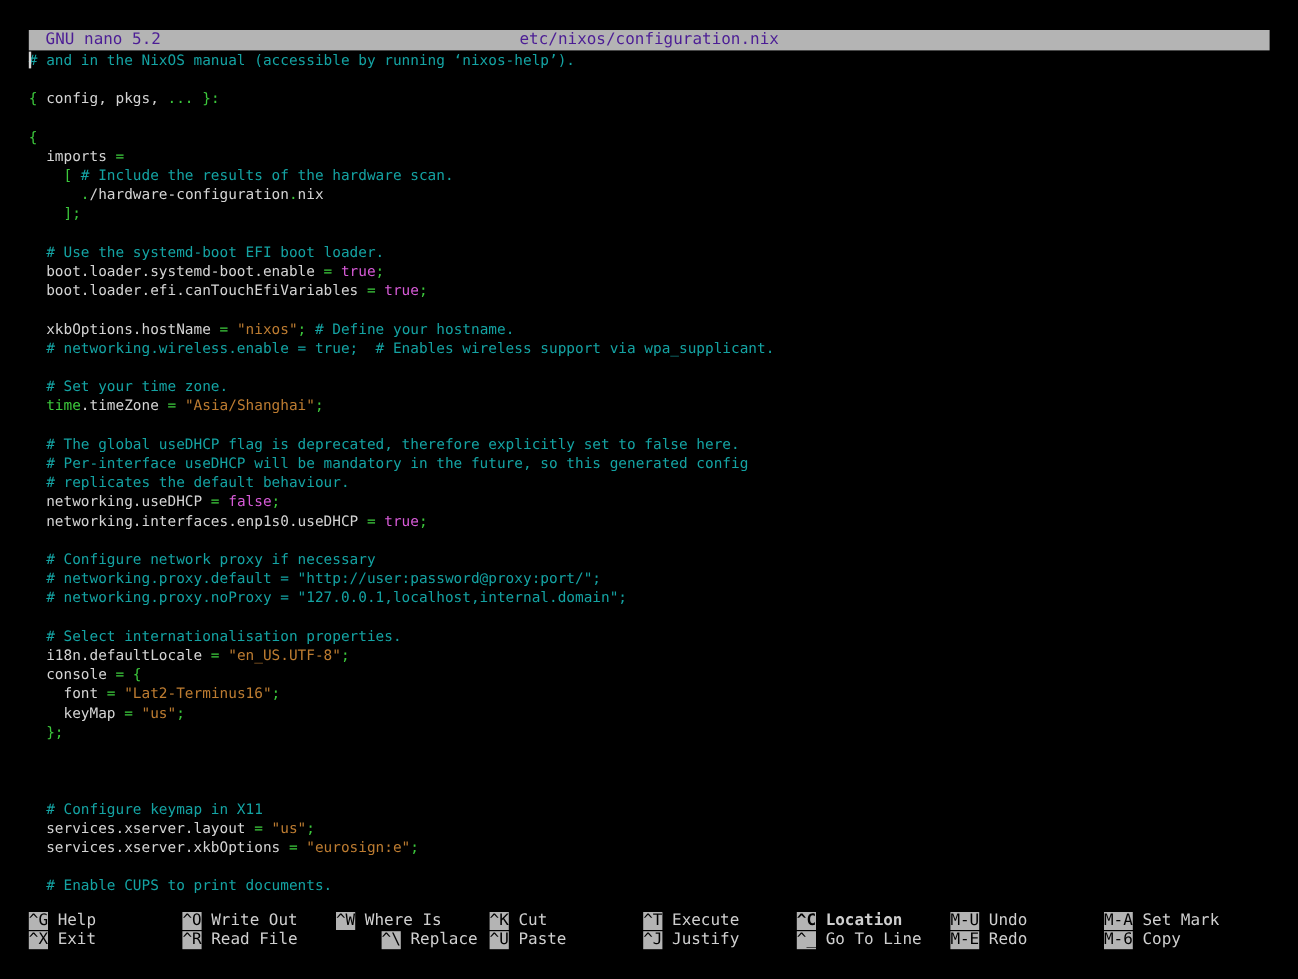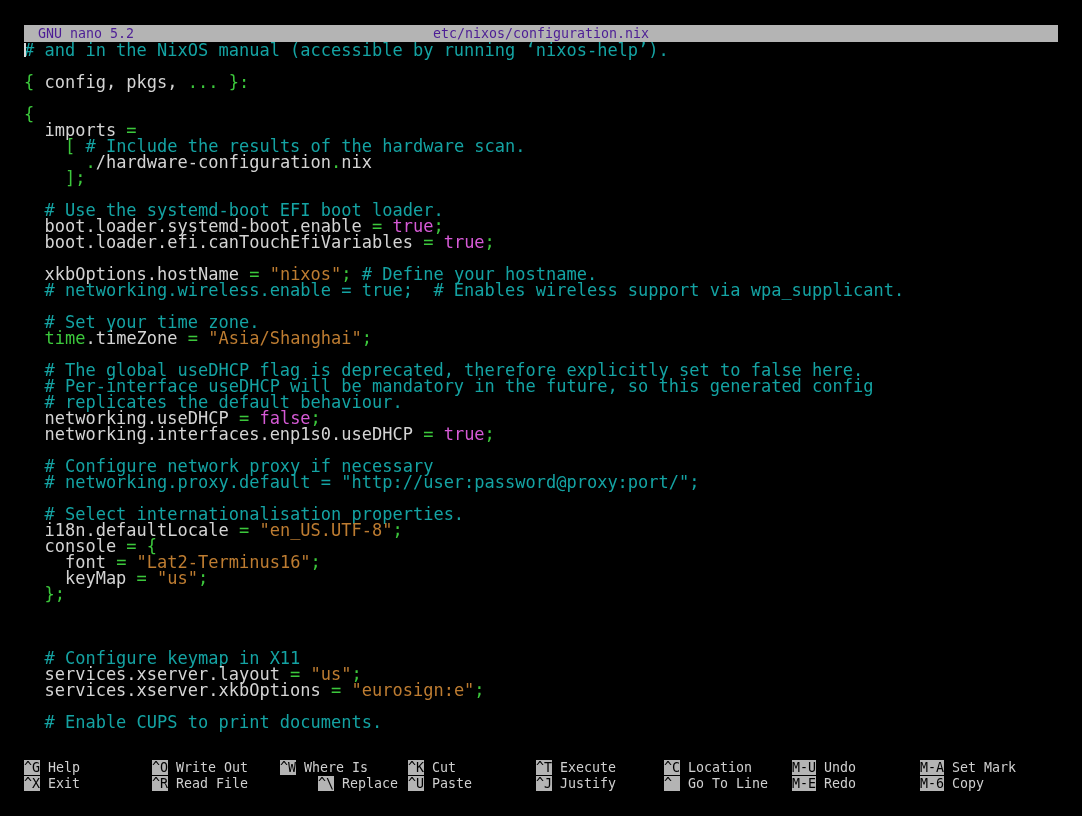--- a/index.html
+++ b/index.html
@@ -9,21 +9,21 @@
     font-family:"DejaVu Sans Mono","Liberation Mono",monospace;
   }
   .terminal{position:absolute;left:24px;top:25px;width:1034px;height:767px;}
   .titlebar{
     position:absolute;left:0;top:0;width:100%;height:17px;
     background:#b4b4b4;color:#4c1d95;font-size:13.3px;line-height:17px;white-space:pre;
   }
   .titlebar .app{position:absolute;left:14px;top:0;}
   .titlebar .file{position:absolute;left:0;top:0;width:100%;text-align:center;}
   .editor{position:absolute;left:0;top:17px;width:100%;height:718px;}
-  .line{height:16px;font-size:17px;line-height:16px;white-space:pre;}
+  .line{height:16px;font-size:12px;line-height:16px;white-space:pre;}
   .seg-c{color:#14a3a3;}   
   .seg-p{color:#d4d4d4;}   
   .seg-s{color:#3cc83c;}   
   .seg-b{color:#d65ad6;}   
   .seg-t{color:#bd7c31;}   
   .cursor{
     position:absolute;left:0;top:1px;width:2px;height:14px;background:#d8d8d8;
   }
   .helpbar{position:absolute;left:0;top:735px;width:100%;height:32px;}
   .help-item{
@@ -65,20 +65,21 @@
       <div class="line"><span class="seg-p">  </span><span class="seg-s">time</span><span class="seg-p">.timeZone </span><span class="seg-s">= </span><span class="seg-t">"Asia/Shanghai"</span><span class="seg-s">;</span></div>
       <div class="line">&nbsp;</div>
       <div class="line"><span class="seg-c">  # The global useDHCP flag is deprecated, therefore explicitly set to false here.</span></div>
       <div class="line"><span class="seg-c">  # Per-interface useDHCP will be mandatory in the future, so this generated config</span></div>
       <div class="line"><span class="seg-c">  # replicates the default behaviour.</span></div>
       <div class="line"><span class="seg-p">  networking.useDHCP </span><span class="seg-s">= </span><span class="seg-b">false</span><span class="seg-s">;</span></div>
       <div class="line"><span class="seg-p">  networking.interfaces.enp1s0.useDHCP </span><span class="seg-s">= </span><span class="seg-b">true</span><span class="seg-s">;</span></div>
       <div class="line">&nbsp;</div>
       <div class="line"><span class="seg-c">  # Configure network proxy if necessary</span></div>
       <div class="line"><span class="seg-c">  # networking.proxy.default = "http://user:password@proxy:port/";</span></div>
+      <div class="line"><span class="seg-c">  # networking.proxy.noProxy = "127.0.0.1,localhost,internal.domain";</span></div>
       <div class="line">&nbsp;</div>
       <div class="line"><span class="seg-c">  # Select internationalisation properties.</span></div>
       <div class="line"><span class="seg-p">  i18n.defaultLocale </span><span class="seg-s">= </span><span class="seg-t">"en_US.UTF-8"</span><span class="seg-s">;</span></div>
       <div class="line"><span class="seg-p">  console </span><span class="seg-s">= {</span></div>
       <div class="line"><span class="seg-p">    font </span><span class="seg-s">= </span><span class="seg-t">"Lat2-Terminus16"</span><span class="seg-s">;</span></div>
       <div class="line"><span class="seg-p">    keyMap </span><span class="seg-s">= </span><span class="seg-t">"us"</span><span class="seg-s">;</span></div>
       <div class="line"><span class="seg-s">  };</span></div>
       <div class="line">&nbsp;</div>
       <div class="line">&nbsp;</div>
       <div class="line">&nbsp;</div>
@@ -88,21 +89,21 @@
       <div class="line">&nbsp;</div>
       <div class="line"><span class="seg-c">  # Enable CUPS to print documents.</span></div>
     </div>
 
   <div class="helpbar" id="helpbar">
       <div class="help-item" style="left: 0px; top: 0px;"><span class="key">^G</span><span class="lbl"> Help</span></div>
       <div class="help-item" style="left: 128px; top: 0px;"><span class="key">^O</span><span class="lbl"> Write Out</span></div>
       <div class="help-item" style="left: 256px; top: 0px;"><span class="key">^W</span><span class="lbl"> Where Is</span></div>
       <div class="help-item" style="left: 384px; top: 0px;"><span class="key">^K</span><span class="lbl"> Cut</span></div>
       <div class="help-item" style="left: 512px; top: 0px;"><span class="key">^T</span><span class="lbl"> Execute</span></div>
-      <div class="help-item" style="left: 640px; top: 0px;"><span class="key">^C</span><span class="lbl"> Location</span></div>
+      <div class="help-item" style="left: 640px; top: 0px; font-weight: bold;"><span class="key">^C</span><span class="lbl"> Location</span></div>
       <div class="help-item" style="left: 768px; top: 0px;"><span class="key">M-U</span><span class="lbl"> Undo</span></div>
       <div class="help-item" style="left: 896px; top: 0px;"><span class="key">M-A</span><span class="lbl"> Set Mark</span></div>
       <div class="help-item" style="left: 0px; top: 16px;"><span class="key">^X</span><span class="lbl"> Exit</span></div>
       <div class="help-item" style="left: 128px; top: 16px;"><span class="key">^R</span><span class="lbl"> Read File</span></div>
       <div class="help-item" style="left: 256px; top: 16px; padding-left: 38px;"><span class="key">^\</span><span class="lbl"> Replace</span></div>
       <div class="help-item" style="left: 384px; top: 16px;"><span class="key">^U</span><span class="lbl"> Paste</span></div>
       <div class="help-item" style="left: 512px; top: 16px;"><span class="key">^J</span><span class="lbl"> Justify</span></div>
       <div class="help-item" style="left: 640px; top: 16px;"><span class="key">^_</span><span class="lbl"> Go To Line</span></div>
       <div class="help-item" style="left: 768px; top: 16px;"><span class="key">M-E</span><span class="lbl"> Redo</span></div>
       <div class="help-item" style="left: 896px; top: 16px;"><span class="key">M-6</span><span class="lbl"> Copy</span></div>

